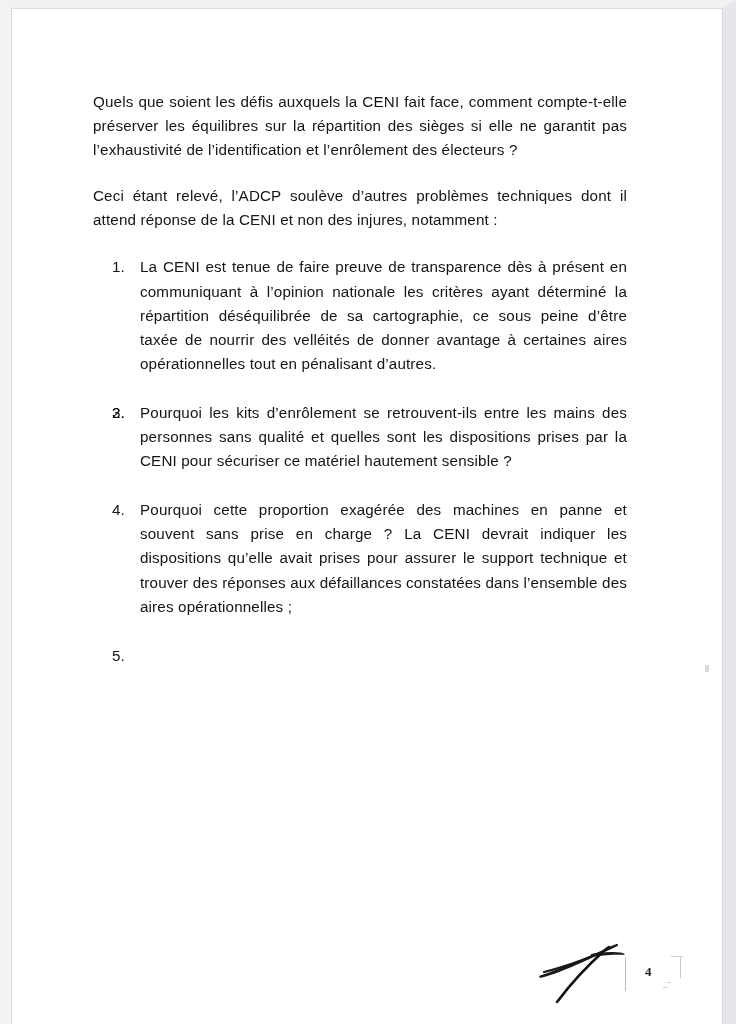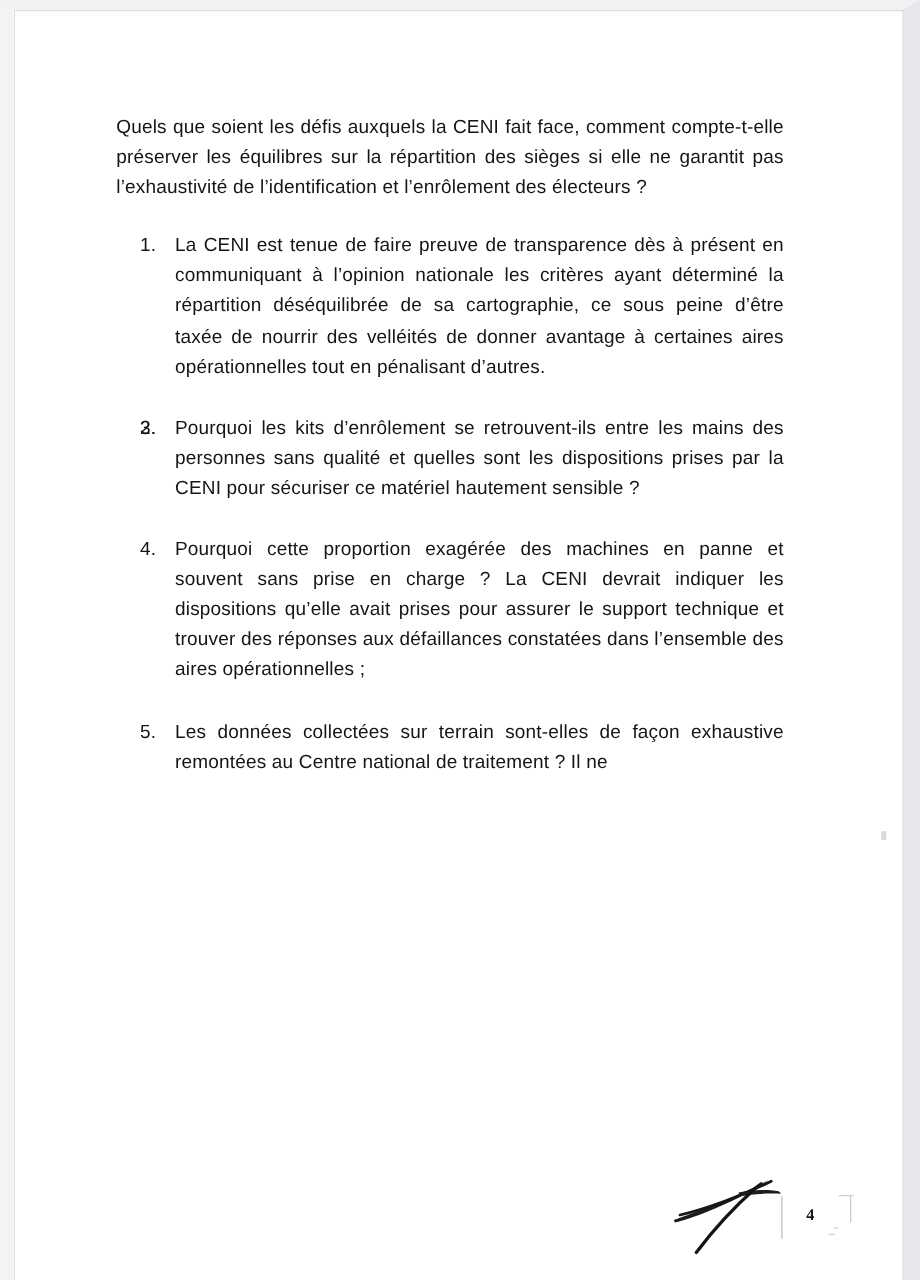--- a/index.html
+++ b/index.html
@@ -167,41 +167,41 @@
 </style>
 </head>
 <body>
 
 <div class="page-sheet">
   <div class="paper-inner">
 
     <div class="doc-body">
 
       <p class="para">Quels que soient les défis auxquels la CENI fait face, comment compte-t-elle préserver les équilibres sur la répartition des sièges si elle ne garantit pas l’exhaustivité de l’identification et l’enrôlement des électeurs ?</p>
+      <p class="para">Ceci étant relevé, l’ADCP soulève d’autres problèmes techniques dont il attend réponse de la CENI et non des injures, notamment :</p>
 
       <div class="list-wrap">
         <ol class="num-list">
           <li class="num-item">
             <span class="num-marker">1.</span>
             <span>La CENI est tenue de faire preuve de transparence dès à présent en communiquant à l’opinion nationale les critères ayant déterminé la répartition déséquilibrée de sa cartographie, ce sous peine d’être taxée de nourrir des velléités de donner avantage à certaines aires opérationnelles tout en pénalisant d’autres.</span>
           </li>
           <li class="num-item">
             <span class="num-marker">2.</span>
           </li>
           <li class="num-item">
             <span class="num-marker">3.</span>
             <span>Pourquoi les kits d’enrôlement se retrouvent-ils entre les mains des personnes sans qualité et quelles sont les dispositions prises par la CENI pour sécuriser ce matériel hautement sensible ?</span>
           </li>
           <li class="num-item">
             <span class="num-marker">4.</span>
             <span>Pourquoi cette proportion exagérée des machines en panne et souvent sans prise en charge ? La CENI devrait indiquer les dispositions qu’elle avait prises pour assurer le support technique et trouver des réponses aux défaillances constatées dans l’ensemble des aires opérationnelles ;</span>
           </li>
           <li class="num-item">
             <span class="num-marker">5.</span>
-            <span>Les données collectées sur terrain sont-elles de façon exhaustive remontées au Centre national de traitement ? Il ne</span>
           </li>
         </ol>
       </div>
 
     </div>
 
     <div class="scan-speck"></div>
 
     <div class="footer-zone">
 

